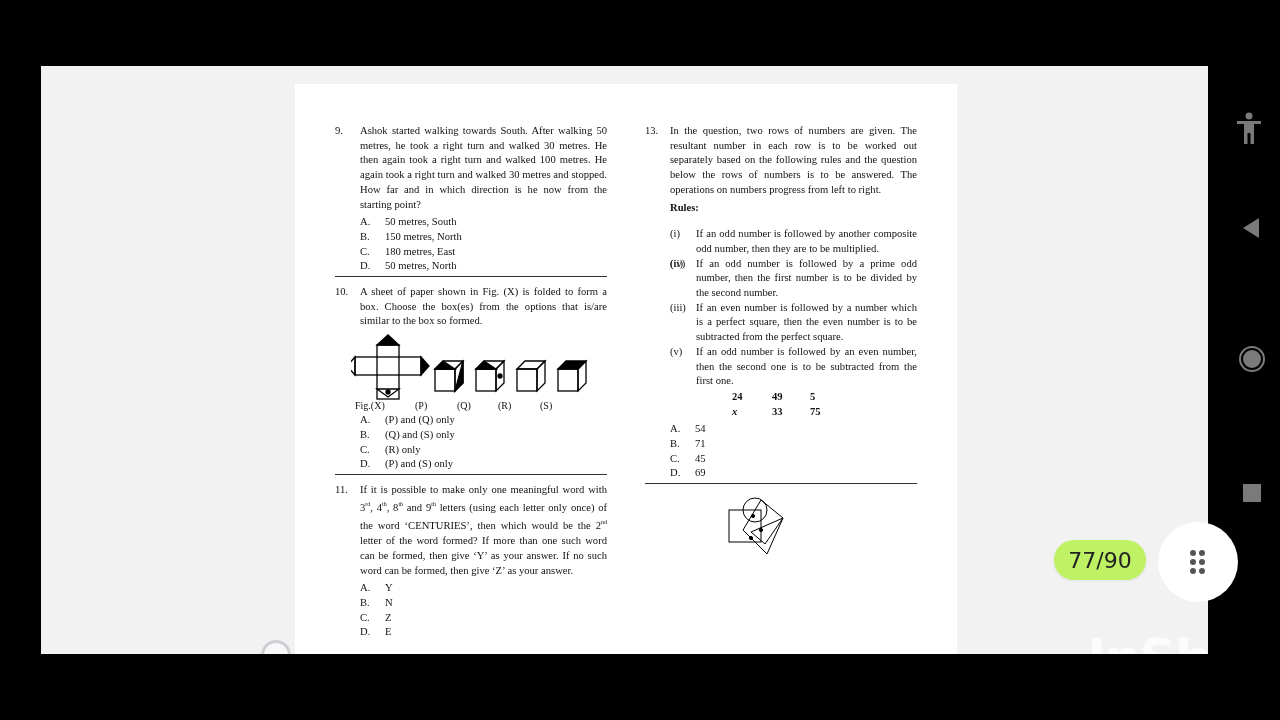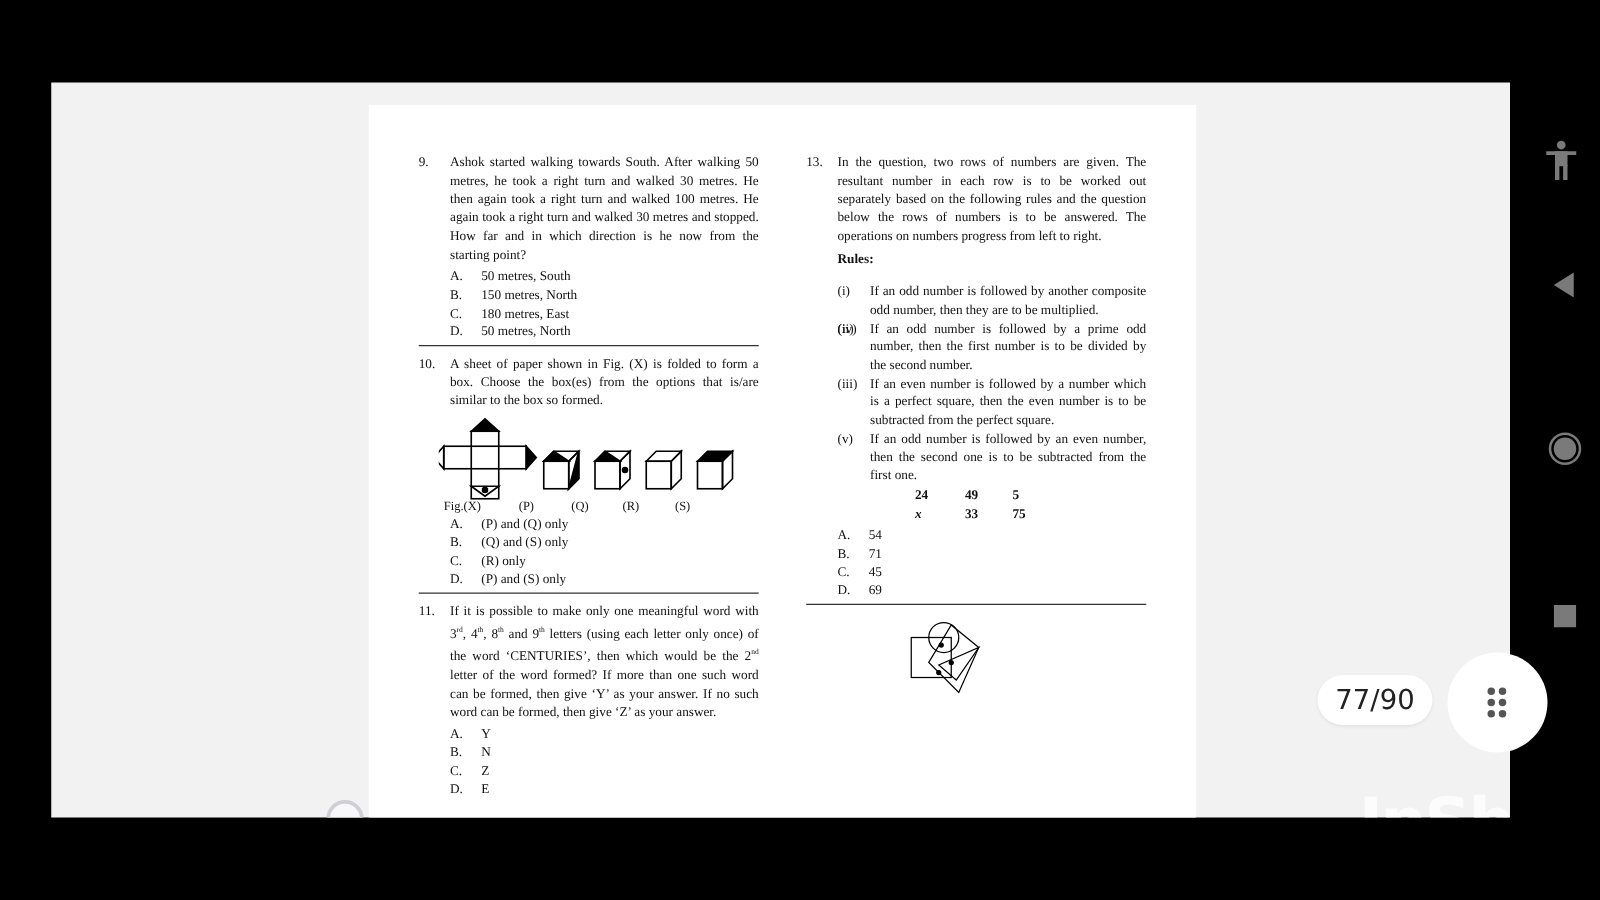--- a/index.html
+++ b/index.html
@@ -20,21 +20,21 @@
   .rule .rn { position:absolute; left:25px; top:0; }
   .numgrid { display:grid; grid-template-columns:40px 38px 40px; margin-left:87px; text-align:left; margin-top:1px;font-weight:bold; }
   .numgrid .it { font-style:italic; }
   sup { font-size:6px; }
   .fig { position:relative; height:88px; }
   .fig svg { position:absolute; left:16px; top:2px; }
   .figlabels { position:absolute; top:70px; left:0; width:272px; font-size:10px; }
   .figlabels span { position:absolute; }
   .sidebar { position:absolute; right:0; top:0; width:72px; height:720px; }
   .sb-icon { position:absolute; left:28px; color:#7a7a7a; }
-  .counter { position:absolute; left:1054px; top:540px; width:92px; height:40px; background:#ffffff; border-radius:20px; font-family:"DejaVu Sans", sans-serif; font-size:22px; color:#222; display:flex; align-items:center; justify-content:center; box-shadow:0 1px 3px rgba(0,0,0,0.08); }
+  .counter { position:absolute; left:1054px; top:540px; width:92px; height:40px; background:#bef264; border-radius:20px; font-family:"DejaVu Sans", sans-serif; font-size:22px; color:#222; display:flex; align-items:center; justify-content:center; box-shadow:0 1px 3px rgba(0,0,0,0.08); }
   .fab { position:absolute; left:1158px; top:522px; width:80px; height:80px; border-radius:50%; background:#fff; }
   .watermark { position:absolute; left:1046px; top:562px; font-family:"DejaVu Sans", sans-serif; font-weight:bold; font-size:52px; color:rgba(255,255,255,0.75); letter-spacing:-2px; }
   .ring { position:absolute; left:220px; top:574px; width:30px; height:30px; border-radius:50%; border:3px solid #cfd0d6; background:#f8f8fb; box-sizing:border-box; }
 </style>
 </head>
 <body>
 
 <div class="viewer">
   <div class="page">
 

